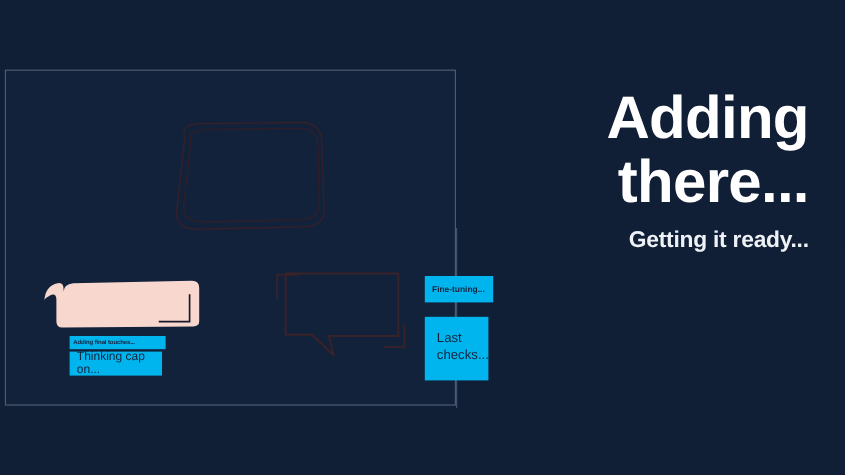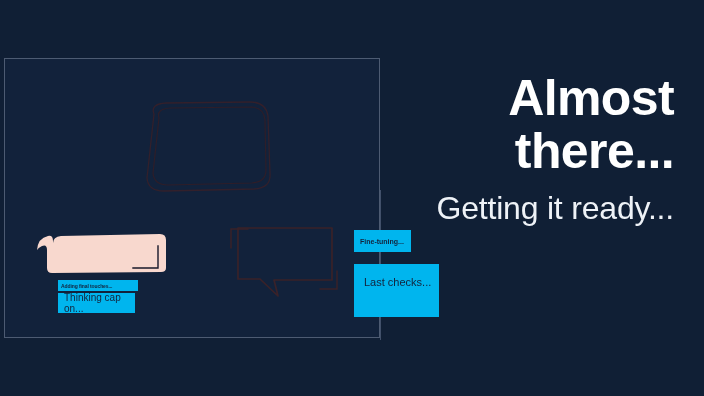--- a/index.html
+++ b/index.html
@@ -103,21 +103,21 @@
     top: 230px;
     width: 57px;
     height: 22px;
     font-size: 7px;
     font-weight: bold;
     padding-left: 6px;
   }
   #chip-last-checks {
     left: 354px;
     top: 264px;
-    width: 85px;
+    width: 53px;
     height: 53px;
     font-size: 11px;
     padding-left: 10px;
     line-height: 1.25;
     display: block;
     padding-top: 12px;
   }
 
   
   #right-text {
@@ -132,22 +132,22 @@
   #headline {
     color: #ffffff;
     font-size: 50px;
     font-weight: bold;
     line-height: 1.06;
     letter-spacing: -0.6px;
     margin: 0;
   }
   #subhead {
     color: #eef2f7;
-    font-size: 32px;
-    font-weight: normal;
+    font-size: 19px;
+    font-weight: bold;
     line-height: 1.18;
     margin: 12px 0 0 0;
     letter-spacing: -0.2px;
   }
 </style>
 </head>
 <body>
 
 <div id="slide">
 
@@ -184,17 +184,17 @@
 
   <div class="chip" id="chip-fine-tuning">
     <span>Fine-tuning...</span>
   </div>
 
   <div class="chip" id="chip-last-checks">
     <span>Last checks...</span>
   </div>
 
   <div id="right-text">
-    <h1 id="headline">Almost there...</h1>
+    <h1 id="headline">Adding there...</h1>
     <p id="subhead">Getting it ready...</p>
   </div>
 
 </div>
 
 </body></html>

